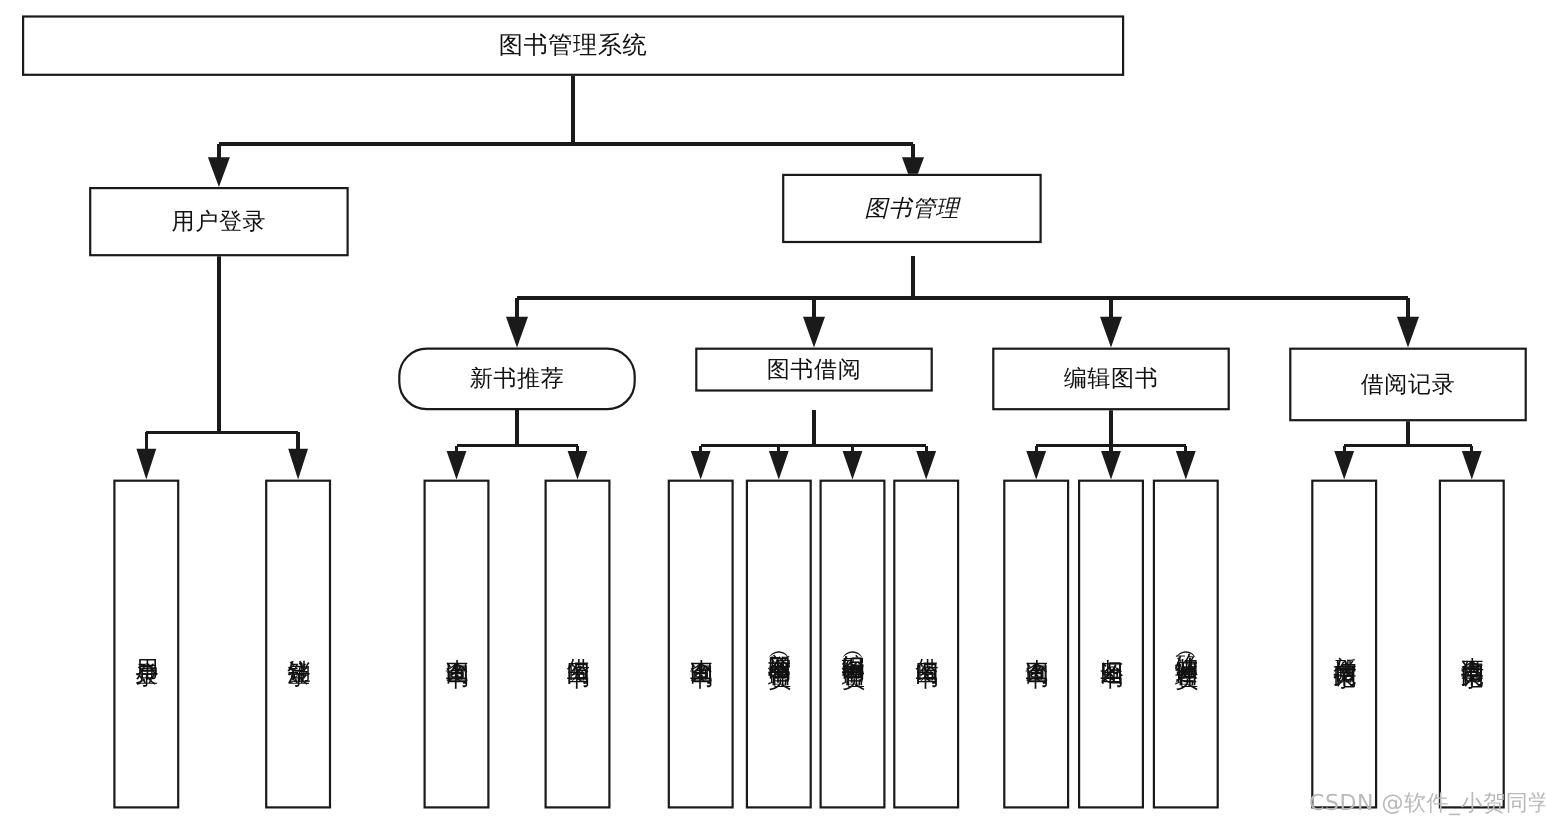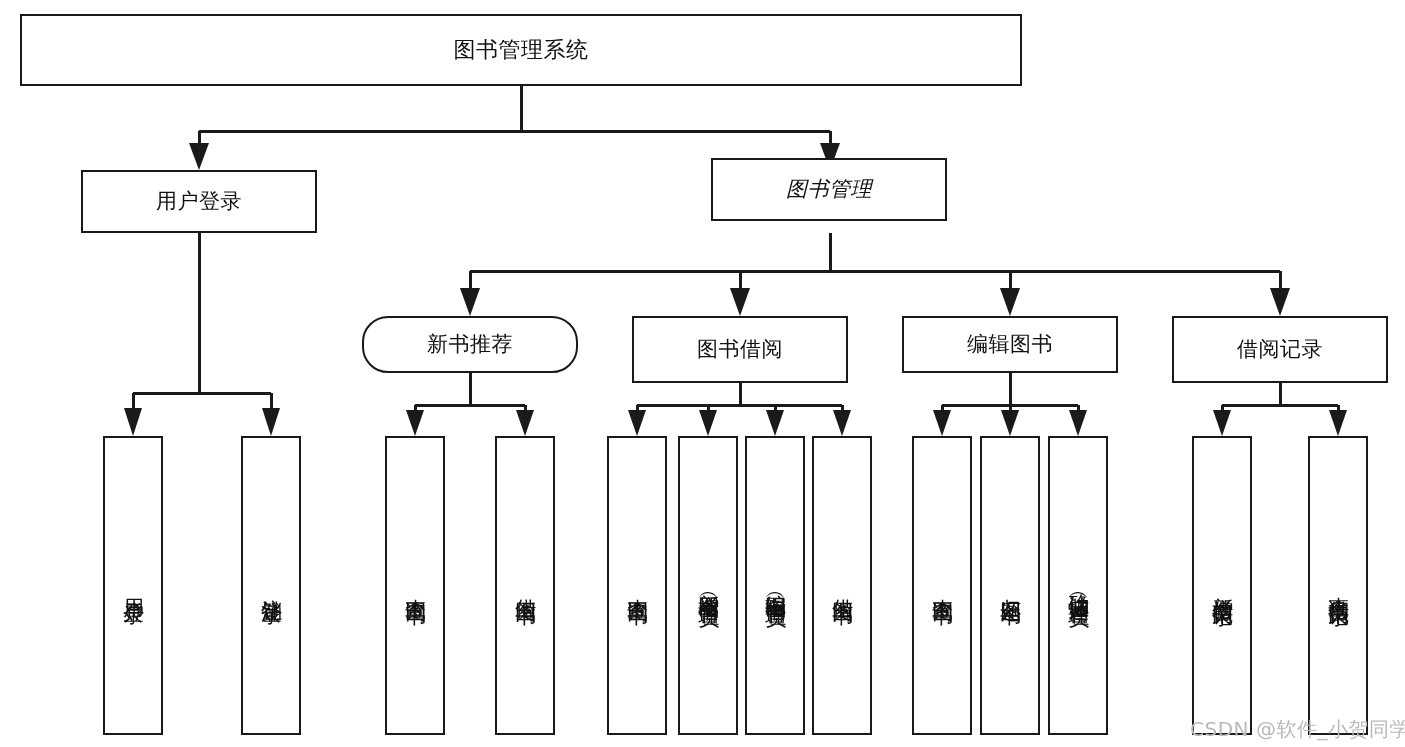--- a/index.html
+++ b/index.html
@@ -154,37 +154,37 @@
 
       <path d="M 933 410 L 951 410 L 942 436 Z"></path>
       <path d="M 1001 410 L 1019 410 L 1010 436 Z"></path>
       <path d="M 1069 410 L 1087 410 L 1078 436 Z"></path>
 
       <path d="M 1213 410 L 1231 410 L 1222 436 Z"></path>
       <path d="M 1329 410 L 1347 410 L 1338 436 Z"></path>
     </g>
   </svg>
 
-  <div class="node horiz root" style="left:20px; top:14px; width:1002px; height:72px;">
+  <div class="node horiz root" style="left:20px; top:14px; width:1002px; height:55px;">
     <span class="label">图书管理系统</span>
   </div>
 
   <div class="node horiz" style="left:81px; top:170px; width:236px; height:63px;">
     <span class="label">用户登录</span>
   </div>
 
   <div class="node horiz" style="left:711px; top:158px; width:236px; height:63px;font-style:italic;">
     <span class="label">图书管理</span>
   </div>
 
   <div class="node horiz" style="left:362px; top:316px; width:216px; height:57px;border-radius:26px;">
     <span class="label">新书推荐</span>
   </div>
 
-  <div class="node horiz" style="left:632px; top:316px; width:216px; height:67px;">
+  <div class="node horiz" style="left:632px; top:316px; width:216px; height:40px;">
     <span class="label">图书借阅</span>
   </div>
 
   <div class="node horiz" style="left:902px; top:316px; width:216px; height:57px;">
     <span class="label">编辑图书</span>
   </div>
 
   <div class="node horiz" style="left:1172px; top:316px; width:216px; height:67px;">
     <span class="label">借阅记录</span>
   </div>

